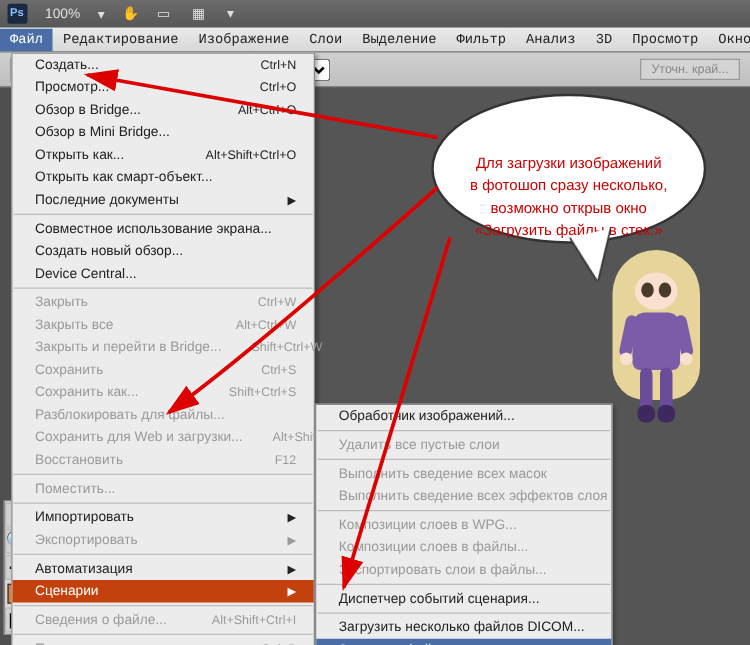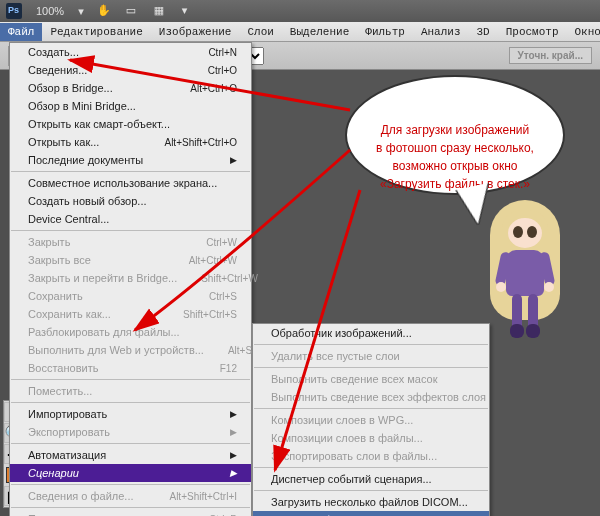--- a/index.html
+++ b/index.html
@@ -8,31 +8,31 @@
   .titlebar .logo { width: 16px; height: 16px; background: #1a2a40; border-radius: 2px; position: relative; }
   .titlebar .logo::after { content: "Ps"; color: #8cc0ff; font-size: 9px; font-weight: bold; position: absolute; top: 2px; left: 2px; }
   .titlebar .spacer { flex: 1; }
   .titlebar .icon { width: 14px; height: 14px; fill: #ccc; }
   .menubar { height: 20px; background: linear-gradient(#eaeaea,#d8d8d8); display: flex; align-items: center; font-size: 11px; color: #222; border-bottom: 1px solid #999; }
   .menubar .item { padding: 3px 8px; cursor: default; font-family: Liberation Mono, monospace; }
   .menubar .item.active { background: #4a6da7; color: #fff; }
   .optionsbar { height: 28px; background: linear-gradient(#cfcfcf,#bfbfbf); border-bottom: 1px solid #888; display: flex; align-items: center; font-size: 10px; color: #333; gap: 6px; padding: 0 8px; }
   .optionsbar .iconbox { width: 22px; height: 20px; border: 1px solid #999; background: #d8d8d8; margin-right: 4px; }
   .optionsbar select { font-size: 10px; height: 18px; }
-  .optionsbar .endbtn { margin-left: auto; padding: 2px 8px; border: 1px solid #999; background: #d4d4d4; color: #888; font-weight: bold; }
+  .optionsbar .endbtn { margin-left: auto; padding: 2px 8px; border: 1px solid #999; background: #d4d4d4; color: #888; }
   .canvas { position: absolute; left: 27px; top: 70px; right: 0; bottom: 0; background: #555; }
   .toolbar { position: absolute; left: 3px; top: 400px; width: 22px; background: #d6d6d6; border: 1px solid #888; }
   .toolbar .tool { width: 20px; height: 20px; border: 1px solid #bbb; margin: 1px auto; background: #d0d0d0; display: flex; align-items: center; justify-content: center; }
   .toolbar .swatch { width: 16px; height: 16px; background: #e08030; margin: 3px auto; position: relative; border:1px solid #333;}
   .toolbar .swatch::after { content:""; position:absolute; left:5px; top:5px; width:16px; height:16px; background:#fff; border:1px solid #333;}
   
   .dropdown { position: absolute; background: #ececec; border: 1px solid #8a8a8a; font-size: 11px; color: #222; box-shadow: 2px 2px 3px rgba(0,0,0,0.3); }
   .dropdown .row { display: flex; align-items: center; height: 18px; padding: 0 14px 0 18px; white-space: nowrap; }
   .dropdown .row.disabled { color: #9a9a9a; }
-  .dropdown .row.hover { background: #4c1d95; color: #fff; font-style: italic; }
+  .dropdown .row.hover { background: #c2410c; color: #fff; }
   .dropdown .row.highlight { background: #4a6da7; color: #fff; }
   .dropdown .row .shortcut { margin-left: auto; padding-left: 24px; font-size: 10px; }
   .dropdown .row .arrow { margin-left: auto; font-size: 9px; }
   .dropdown hr { border: none; border-top: 1px solid #bcbcbc; margin: 2px 1px; }
   
   .bubble { position: absolute; left: 345px; top: 75px; width: 220px; height: 120px; background: #fff; border: 2px solid #333; border-radius: 50% 50% 50% 50%; display: flex; align-items: center; justify-content: center; text-align: center; padding: 12px; }
   .bubble-text { color: #c00; font-size: 12px; line-height: 1.5; font-family: Arial, sans-serif; margin-top: 44px; }
   .bubble-tail { position: absolute; left: 460px; top: 186px; width: 0; height: 0; border-left: 14px solid transparent; border-right: 18px solid transparent; border-top: 38px solid #fff; transform: rotate(-12deg); filter: drop-shadow(1px 0 0 #333) drop-shadow(-1px 0 0 #333) drop-shadow(0 1px 0 #333);}
   
   .doll { position:absolute; left:480px; top:200px; width:90px; height:160px; }
@@ -102,38 +102,38 @@
   <div class="swatch"></div>
   <div class="tool">◧</div>
 </div>
 
 <div class="dropdown" id="file-dd" style="left:9px; top:42px; width:243px;">
     <div class="row">
       <span>Создать...</span>
       <span class="shortcut">Ctrl+N</span>
     </div>
     <div class="row">
-      <span>Сведения...</span>
+      <span>Просмотр...</span>
       <span class="shortcut">Ctrl+O</span>
     </div>
     <div class="row">
       <span>Обзор в Bridge...</span>
       <span class="shortcut">Alt+Ctrl+O</span>
     </div>
     <div class="row">
       <span>Обзор в Mini Bridge...</span>
     </div>
     <div class="row">
-      <span>Открыть как смарт-объект...</span>
-    </div>
-    <div class="row">
       <span>Открыть как...</span>
       <span class="shortcut">Alt+Shift+Ctrl+O</span>
     </div>
     <div class="row">
+      <span>Открыть как смарт-объект...</span>
+    </div>
+    <div class="row">
       <span>Последние документы</span>
       <span class="arrow">▶</span>
     </div>
     <hr>
     <div class="row">
       <span>Совместное использование экрана...</span>
     </div>
     <div class="row">
       <span>Создать новый обзор...</span>
     </div>
@@ -158,21 +158,21 @@
       <span class="shortcut">Ctrl+S</span>
     </div>
     <div class="row disabled">
       <span>Сохранить как...</span>
       <span class="shortcut">Shift+Ctrl+S</span>
     </div>
     <div class="row disabled">
       <span>Разблокировать для файлы...</span>
     </div>
     <div class="row disabled">
-      <span>Выполнить для Web и устройств...</span>
+      <span>Сохранить для Web и загрузки...</span>
       <span class="shortcut">Alt+Shift+Ctrl+S</span>
     </div>
     <div class="row disabled">
       <span>Восстановить</span>
       <span class="shortcut">F12</span>
     </div>
     <hr>
     <div class="row disabled">
       <span>Поместить...</span>
     </div>

